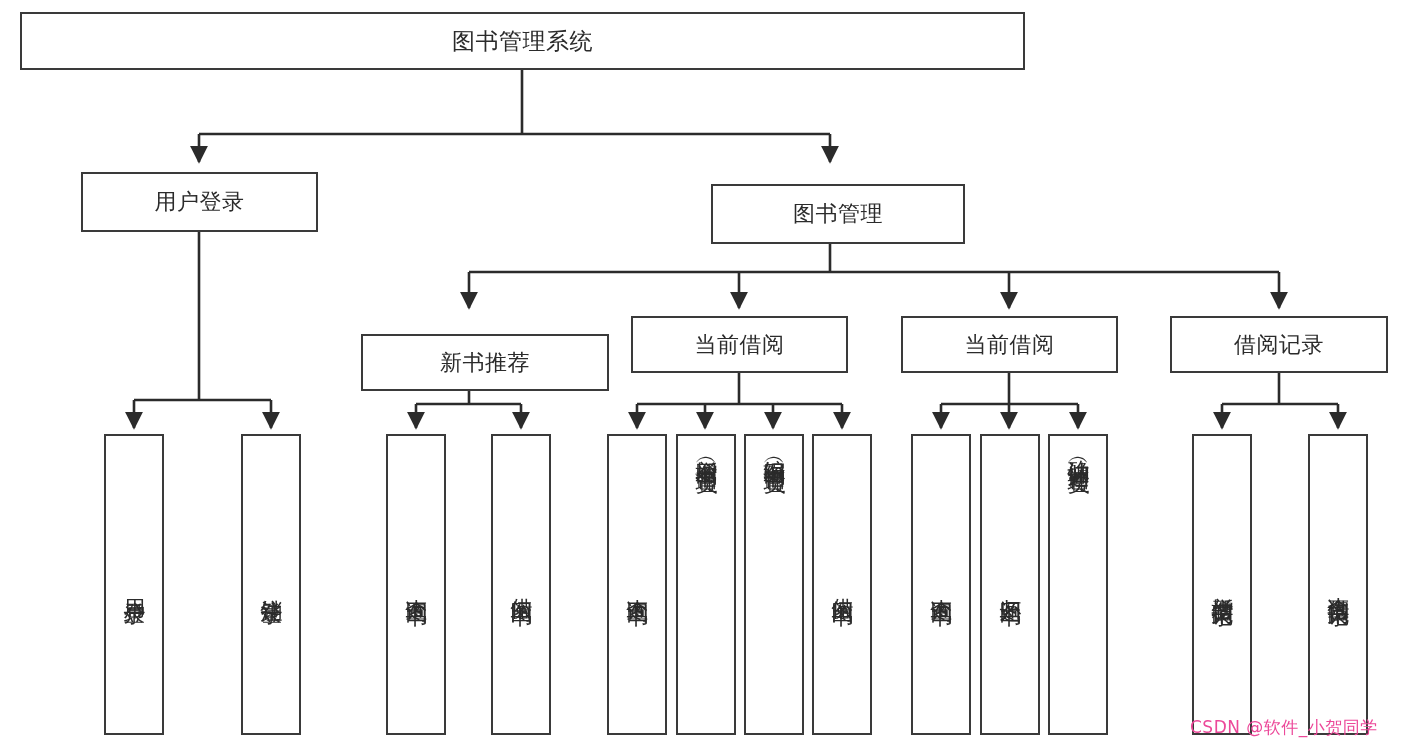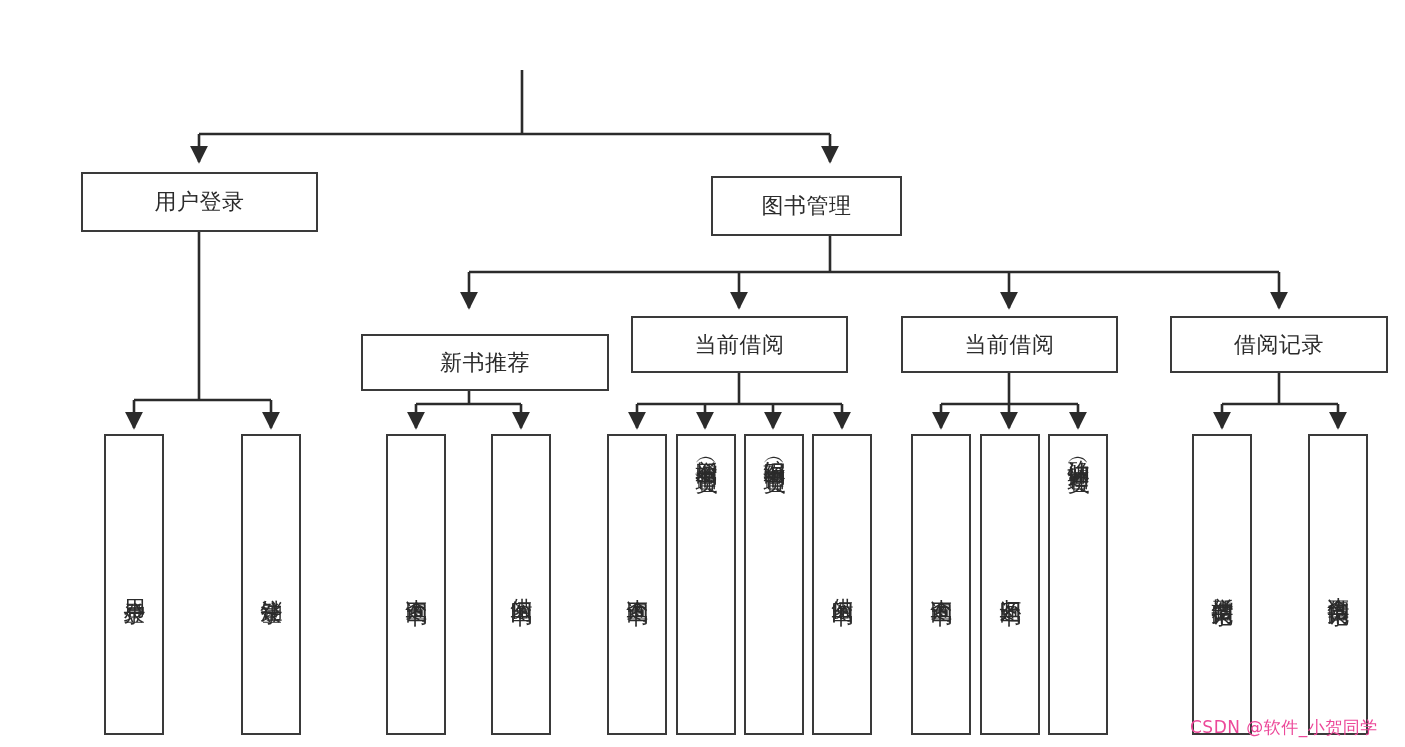--- a/index.html
+++ b/index.html
@@ -129,26 +129,29 @@
       <path d="M 1009 404 L 1009 428" marker-end="url(#arrow)"></path>
       <path d="M 1078 404 L 1078 428" marker-end="url(#arrow)"></path>
 
       <path d="M 1279 373 L 1279 404"></path>
       <path d="M 1222 404 L 1338 404"></path>
       <path d="M 1222 404 L 1222 428" marker-end="url(#arrow)"></path>
       <path d="M 1338 404 L 1338 428" marker-end="url(#arrow)"></path>
     </g>
   </svg>
 
+  <div class="node horiz root" style="left:20px; top:12px; width:1005px; height:58px;">
+    <span class="label">图书管理系统</span>
+  </div>
 
   <div class="node horiz" style="left:81px; top:172px; width:237px; height:60px;">
     <span class="label">用户登录</span>
   </div>
 
-  <div class="node horiz" style="left:711px; top:176px; width:191px; height:60px;">
+  <div class="node horiz" style="left:711px; top:184px; width:254px; height:60px;">
     <span class="label">图书管理</span>
   </div>
 
   <div class="node horiz" style="left:361px; top:334px; width:248px; height:57px;">
     <span class="label">新书推荐</span>
   </div>
 
   <div class="node horiz" style="left:631px; top:316px; width:217px; height:57px;">
     <span class="label">当前借阅</span>
   </div>

